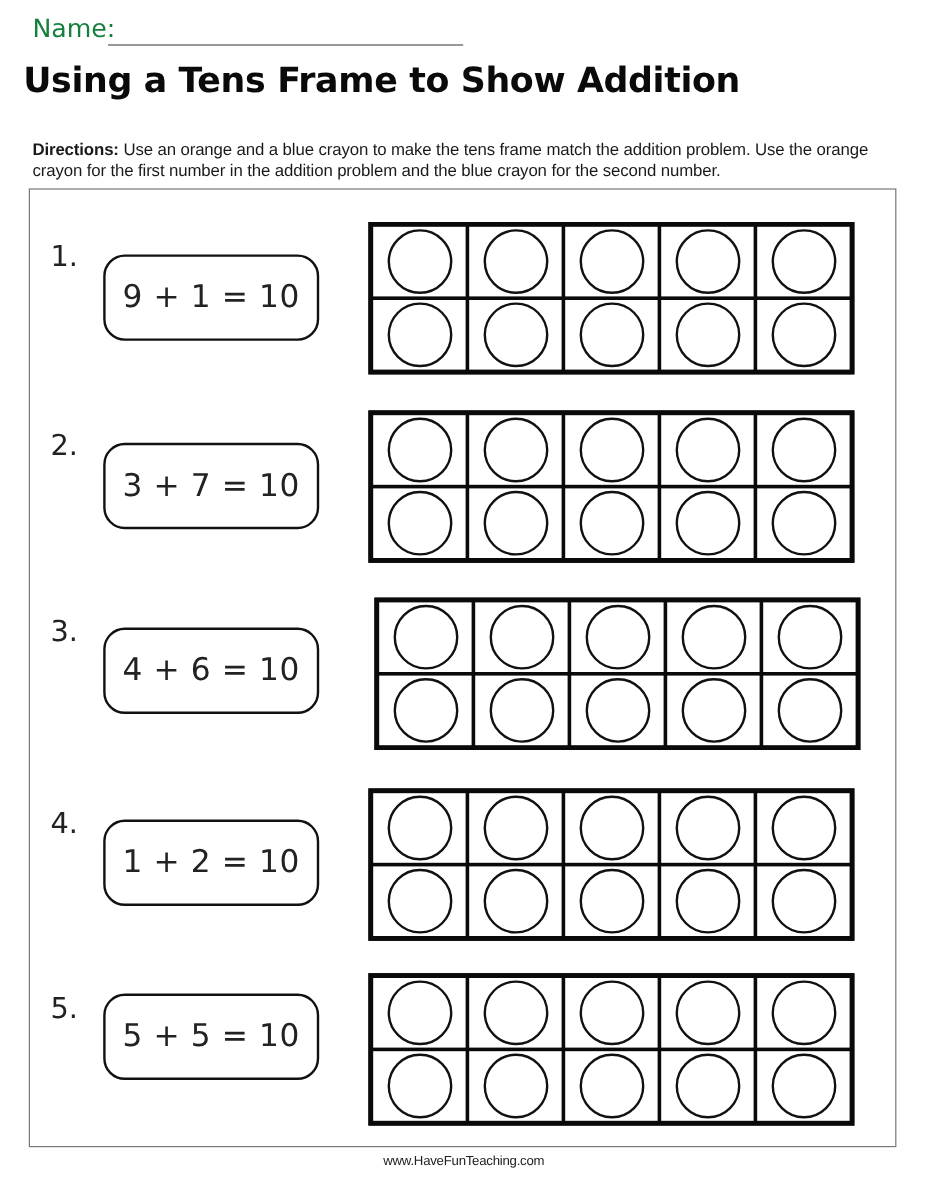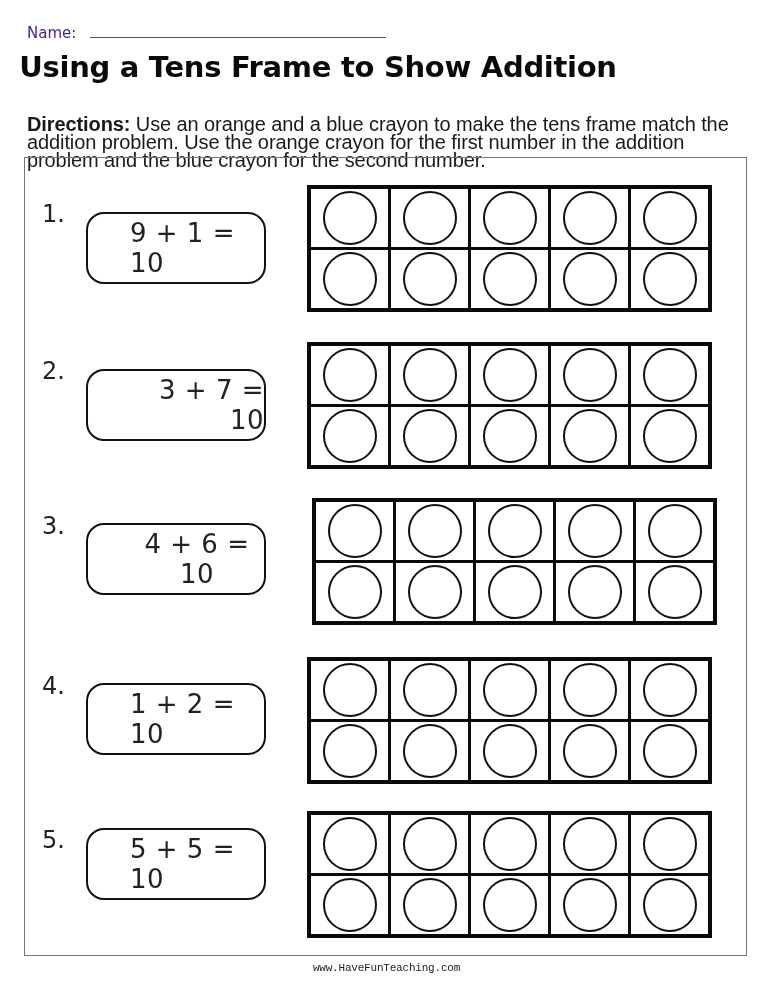--- a/index.html
+++ b/index.html
@@ -1,61 +1,61 @@
 <!DOCTYPE html>
 <html><head>
   <meta charset="utf-8">
   <style>
     html, body { margin: 0; padding: 0; background: #ffffff; }
     body {
       width: 773px; height: 1000px; position: relative; overflow: hidden;
       font-family: "DejaVu Sans", sans-serif; color: #111;
     }
-    .name-row { position: absolute; left: 27px; top: 24px; font-size: 15px; color: #4c1d95; }
+    .name-row { position: absolute; left: 27px; top: 12px; font-size: 21px; color: #15803d; }
     .name-line { position: absolute; left: 90px; top: 37px; width: 296px; height: 0; border-top: 1px solid #555; }
     .title {
       position: absolute; left: 0; top: 50px; width: 636px; text-align: center;
       font-family: "DejaVu Sans", sans-serif; font-weight: bold; font-size: 29px; letter-spacing: -0.3px;
       color: #0a0a0a;
     }
     .directions {
       position: absolute; left: 27px; top: 115px; width: 720px;
-      font-family: "Liberation Sans", sans-serif; font-size: 20px; line-height: 18px; color: #1a1a1a;
+      font-family: "Liberation Sans", sans-serif; font-size: 14px; line-height: 18px; color: #1a1a1a;
       letter-spacing: -0.1px;
     }
     .directions b { font-weight: bold; }
     .content-box {
       position: absolute; left: 24px; top: 157px; width: 723px; height: 799px;
       border: 1px solid #777; box-sizing: border-box;
     }
     .problem-num {
       position: absolute; font-family: "DejaVu Sans", sans-serif; font-size: 24px; color: #222;
     }
     .eq-box {
       position: absolute; left: 86px; width: 180px; height: 72px;
       border: 2.5px solid #111; border-radius: 18px; box-sizing: border-box;
       display: flex; align-items: center; justify-content: center;
-      font-family: "DejaVu Sans", sans-serif; font-size: 26px; color: #222; letter-spacing: 0.5px; padding-left: 42px;
+      font-family: "DejaVu Sans", sans-serif; font-size: 26px; color: #222; letter-spacing: 0.5px;
     }
     .tens-frame {
       position: absolute; width: 405px; height: 127px; box-sizing: border-box;
       border: 4px solid #0a0a0a;
       display: grid; grid-template-columns: repeat(5, 1fr); grid-template-rows: repeat(2, 1fr);
       background: #0a0a0a; gap: 3px;
     }
     .cell {
       background: #ffffff; display: flex; align-items: center; justify-content: center;
     }
     .circle {
       width: 54px; height: 54px; border: 2.5px solid #111; border-radius: 50%; box-sizing: border-box;
       background: #fff;
     }
     .footer {
       position: absolute; left: 0; top: 962px; width: 773px; text-align: center;
-      font-family: Liberation Mono, monospace; font-size: 11px; color: #222; letter-spacing: -0.2px;
+      font-family: Liberation Sans, sans-serif; font-size: 11px; color: #222; letter-spacing: -0.2px;
     }
   </style>
 </head>
 <body>
 
 <div>
 
   <div class="name-row">Name:</div>
   <div class="name-line"></div>
 

